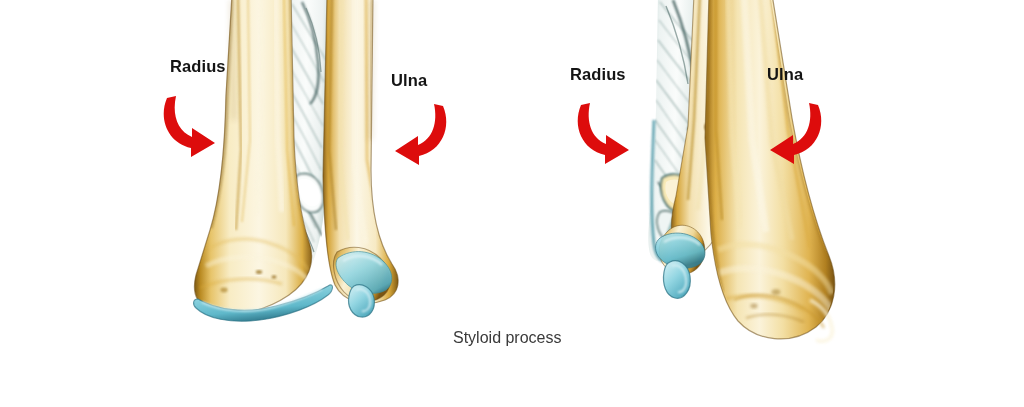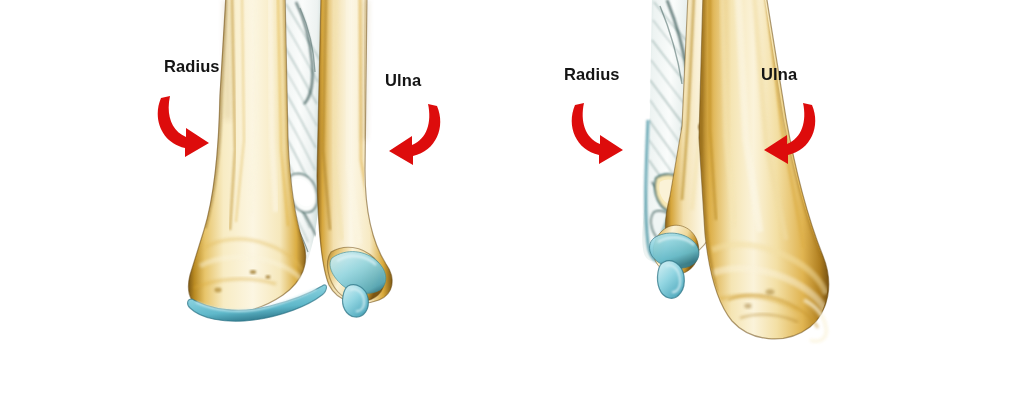--- a/index.html
+++ b/index.html
@@ -2,21 +2,21 @@
 <html><head>
 <meta charset="utf-8">
 <title>Forearm Rotation Anatomy</title>
 <style>
   html,body{margin:0;padding:0;background:#ffffff;}
   body{
     width:1024px;height:407px;
     font-family:"Liberation Sans", sans-serif;
     overflow:hidden;position:relative;
   }
-  #stage{position:absolute;left:4px;top:0;width:824px;height:407px;background:#ffffff;}
+  #stage{position:absolute;left:10px;top:0;width:824px;height:407px;background:#ffffff;}
   svg.fig{position:absolute;top:0;left:0;width:1024px;height:407px;overflow:visible;}
 
   .label-bold{
     position:absolute;
     font-family:"Liberation Sans", sans-serif;
     font-weight:bold;
     font-size:16.5px;
     color:#141414;
     letter-spacing:.1px;
     white-space:nowrap;
@@ -381,15 +381,16 @@
 
   <div class="label-bold" style="left:160px; top:58px;">Radius</div>
 
   <div class="label-bold" style="left:381px; top:72px;">Ulna</div>
 
   <div class="label-bold" style="left:560px; top:66px;">Radius</div>
 
   <div class="label-bold" style="left:757px; top:66px;">Ulna</div>
 
   <div class="caption" style="left:443px; top:289px;">
+    <div>Styloid process</div>
   </div>
 
 </div>
 
 </body></html>

